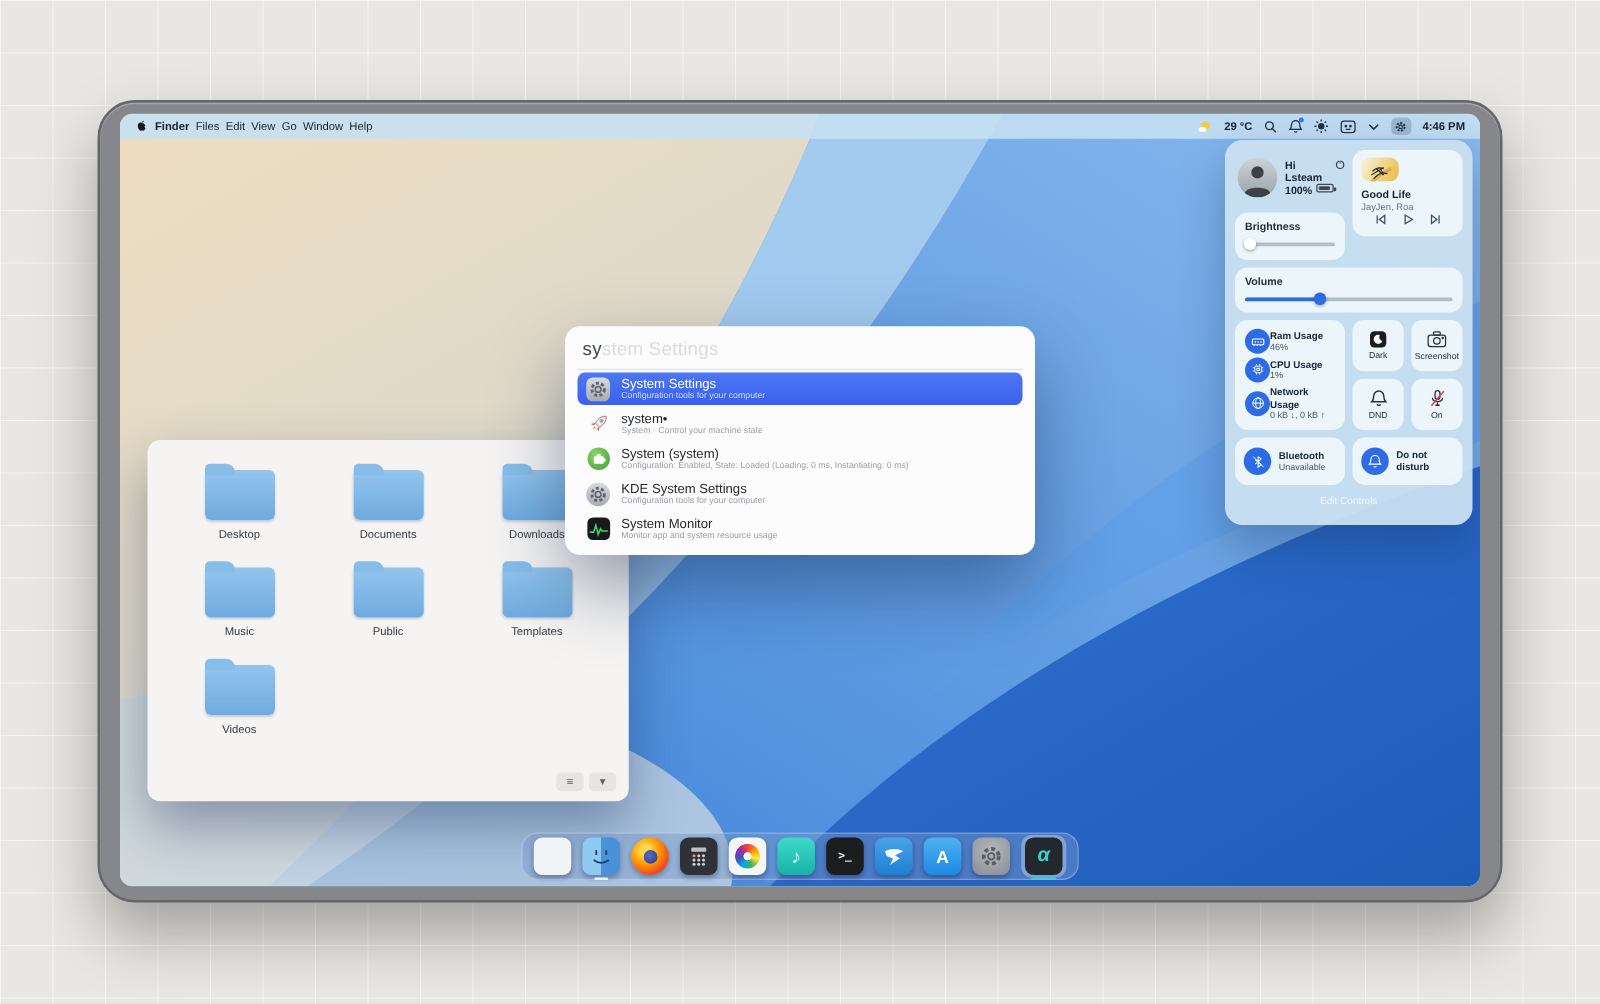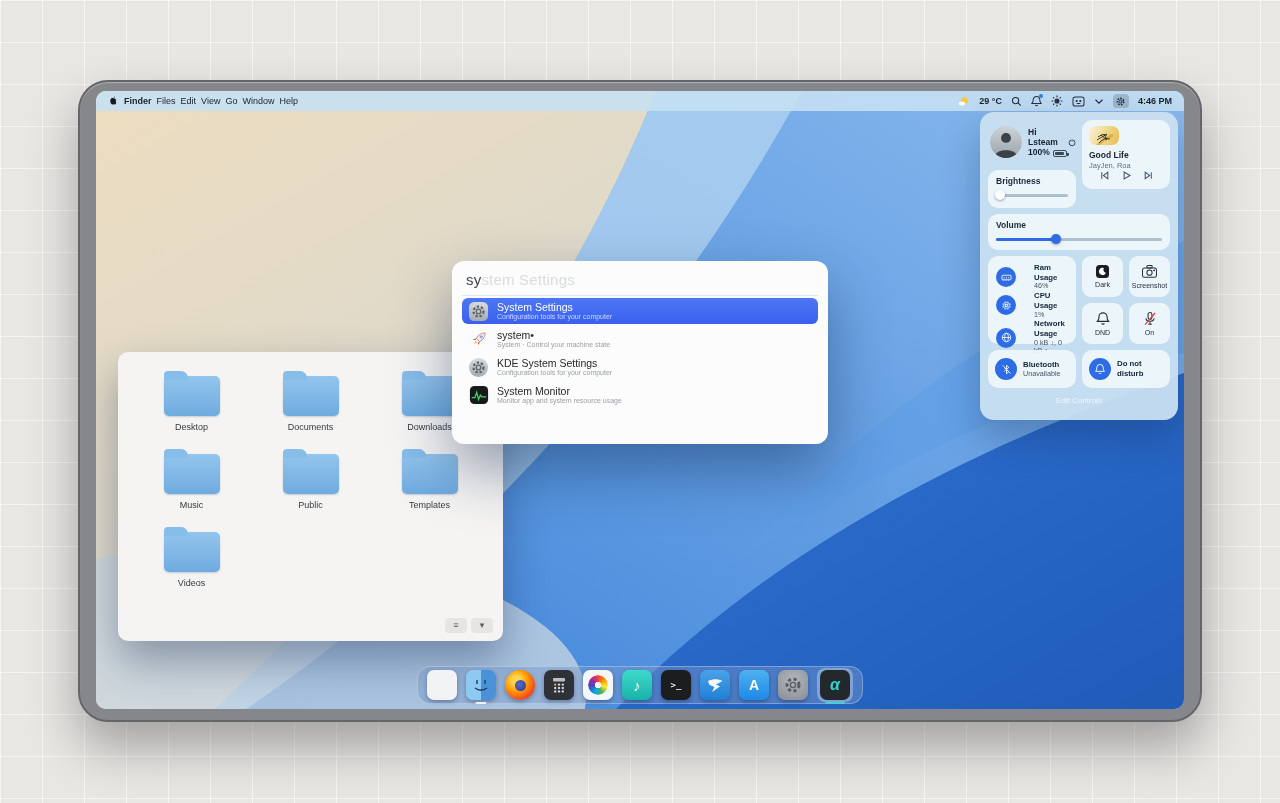--- a/index.html
+++ b/index.html
@@ -68,41 +68,41 @@
   .sp-sub{font-size:7px;color:#9ba0a6;line-height:1.15;white-space:nowrap}
   .selected .sp-title{color:#fff}
   .selected .sp-sub{color:#ccd8ff}
   
   .cc{position:absolute;right:6px;top:21px;width:198px;height:308px;z-index:6;
     background:rgba(202,224,240,.94);border-radius:14px;box-shadow:0 18px 38px rgba(20,45,85,.32);
     padding:8px;display:grid;grid-template-columns:1fr 1fr;gap:6px;grid-auto-rows:min-content}
   .card{background:rgba(238,245,250,.95);border-radius:10px}
   .cc-user{display:flex;align-items:center;gap:6px;height:44px;padding-left:2px}
   .avatar{width:32px;height:32px;border-radius:50%;overflow:hidden;flex:0 0 auto}
-  .cc-user-line{display:flex;align-items:flex-end;gap:3px;font-size:8.5px;font-weight:700;color:#15222e}
+  .cc-user-line{display:flex;align-items:flex-start;gap:3px;font-size:8.5px;font-weight:700;color:#15222e}
   .cc-user-line.sub{font-weight:700}
   .bat{position:relative;width:14px;height:7px;border:1px solid #3c4854;border-radius:2px}
   .bat::before{content:"";position:absolute;inset:1px;right:2px;background:#3c4854;border-radius:1px}
   .bat::after{content:"";position:absolute;right:-3px;top:1.5px;width:2px;height:3px;background:#3c4854;border-radius:0 1px 1px 0}
   .music-card{grid-column:2;grid-row:1 / span 2;padding:6px 7px;display:flex;flex-direction:column;height:69px}
   .album{width:30px;height:30px;border-radius:7px;overflow:hidden;
     background:linear-gradient(115deg,#f8efd6 5%,#f2dc95 45%,#eac35e 85%)}
   .music-title{font-size:8.5px;font-weight:700;color:#15222e;margin-top:5px}
   .music-artist{font-size:7.5px;color:#5d7184;margin-top:1px}
   .music-controls{margin-top:auto;display:flex;justify-content:center;gap:11px;padding-bottom:2px}
   .slider-card{padding:6px 8px;height:38px}
   .slider-label{font-size:8.5px;font-weight:700;color:#1c2b3a}
   .slider{position:relative;height:10px;margin-top:4px}
   .track{position:absolute;top:4px;left:0;right:0;height:3px;border-radius:2px;background:#aebfcd}
   .fill{position:absolute;top:4px;left:0;height:3px;border-radius:2px;background:#2d6ce5}
   .knob{position:absolute;top:0;width:10px;height:10px;border-radius:50%;background:#fff;box-shadow:0 1px 2.5px rgba(0,0,0,.35)}
   .knob.blue{background:#2d6ce5}
   .vol-card{grid-column:1 / span 2;height:36px}
   .stats-card{padding:7px 8px;height:88px;display:flex;flex-direction:column;justify-content:space-between}
-  .stat{display:flex;align-items:center;gap:18px}
+  .stat{display:flex;align-items:center;gap:0}
   .blue-circle{width:20px;height:20px;border-radius:50%;background:#2d6ce5;flex:0 0 auto;
     display:flex;align-items:center;justify-content:center}
   .blue-circle.lg{width:22px;height:22px}
   .stat-label{font-size:7.8px;font-weight:700;color:#14273a;line-height:1.25}
   .stat-value{font-size:7.2px;color:#42566a;line-height:1.2}
   .toggle-grid{display:grid;grid-template-columns:1fr 1fr;gap:6px;height:88px}
   .toggle{background:rgba(238,245,250,.95);border-radius:9px;display:flex;flex-direction:column;
     align-items:center;justify-content:center;gap:3px}
   .toggle-label{font-size:7px;color:#22313f}
   .dark-chip{width:13px;height:13px;border-radius:3.5px;background:#191c20;display:flex;align-items:center;justify-content:center}
@@ -340,20 +340,34 @@
                 <path d="M9 13.7h2L10 16.9Z" fill="#f5a623"></path>
               </g>
             </svg>
         </span>
         <span class="sp-texts">
           <div class="sp-title">system•</div>
           <div class="sp-sub">System · Control your machine state</div>
         </span>
       </div>
 
+      <div class="sp-row">
+        <span class="sp-icon">
+          <svg width="20" height="20" viewBox="0 0 20 20">
+              <circle cx="10" cy="10" r="9" fill="url(#pzgreen)"></circle>
+              <rect x="6" y="8" width="8" height="6" rx="1" fill="#fff"></rect>
+              <circle cx="10" cy="7.6" r="1.7" fill="#fff"></circle>
+              <circle cx="14.2" cy="11" r="1.5" fill="#fff"></circle>
+            </svg>
+        </span>
+        <span class="sp-texts">
+          <div class="sp-title">System (system)</div>
+          <div class="sp-sub">Configuration: Enabled, State: Loaded (Loading: 0 ms, Instantiating: 0 ms)</div>
+        </span>
+      </div>
 
       <div class="sp-row">
         <span class="sp-icon">
           <svg width="21" height="21" viewBox="0 0 22 22">
               <rect x="1" y="1" width="20" height="20" rx="10" fill="url(#gearbg)"></rect>
               <circle cx="11" cy="11" r="5.2" fill="none" stroke="#60646a" stroke-width="2.4" stroke-dasharray="2.5 1.9"></circle>
               <circle cx="11" cy="11" r="2.4" fill="none" stroke="#60646a" stroke-width="1.3"></circle>
             </svg>
         </span>
         <span class="sp-texts">

